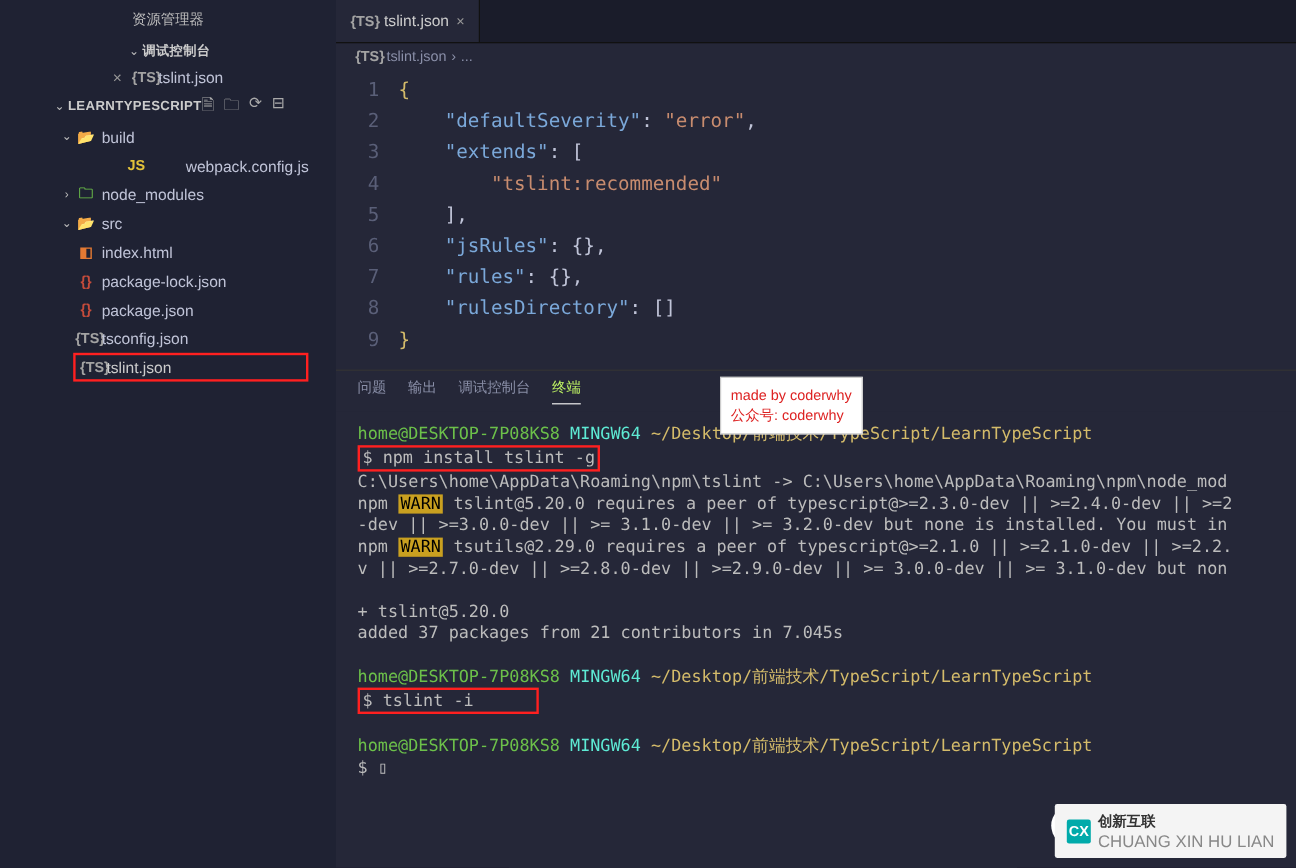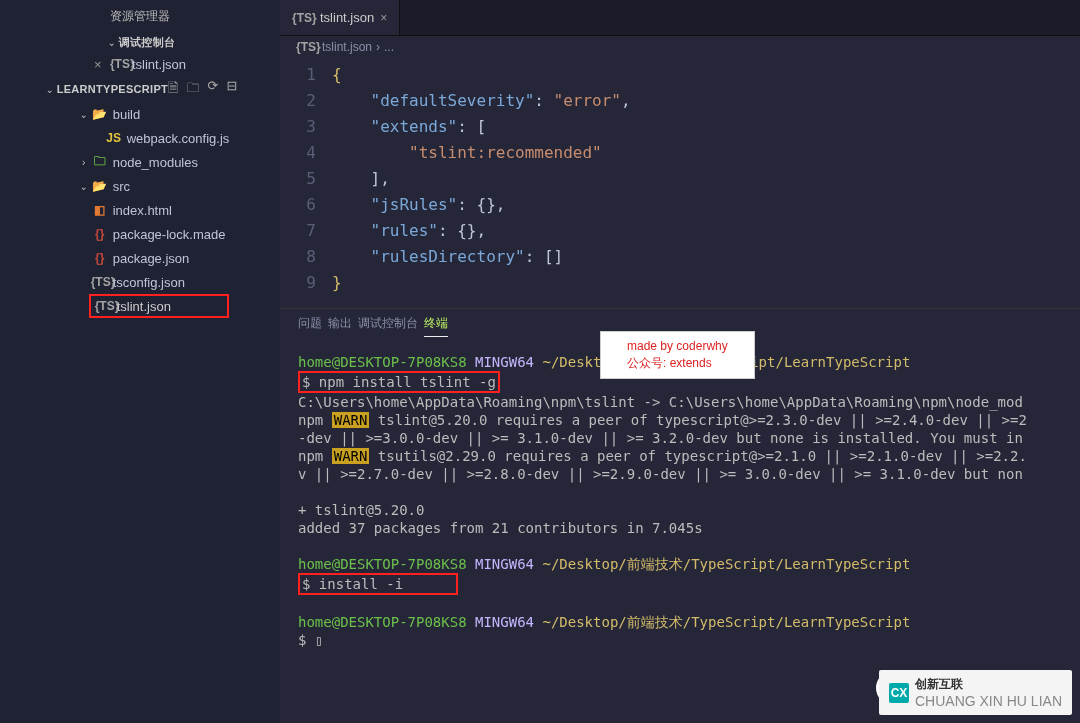--- a/index.html
+++ b/index.html
@@ -17,47 +17,47 @@
   .tree-row .chevron { width: 14px; }
   .ficon { width: 18px; text-align: center; margin-right: 4px; font-size: 12px; font-weight: bold; }
   .ic-folder { color: #d4bb6a; }
   .ic-js { color: #e2c23a; }
   .ic-ts { color: #4d89c9; }
   .ic-html { color: #e37933; }
   .ic-json { color: #c44b3b; }
   .ic-green { color: #6cc04a; }
   .ic-tsj { color: #a3a3a3; }
   .indent1 { padding-left: 24px; }
-  .indent2 { padding-left: 38px; }
+  .indent2 { padding-left: 38px; gap: 28px; }
   .red-box { border: 2px solid #ff2020; }
   .sidebar-red { margin: 0 10px 0 36px; padding: 1px 4px; display: inline-flex; align-items: center; }
   .open-editor-row { display:flex;align-items:center;padding:2px 20px;height:24px;font-size:13px;color:#c0c4d8;}
   .open-editor-row .x { width:16px;color:#999;cursor:pointer;}
   
   .editor { flex: 1; display: flex; flex-direction: column; background: #252738; }
   .tabbar { display: flex; background: #1a1c2a; border-bottom: 1px solid #111; height: 36px; }
   .tab { display: flex; align-items: center; padding: 0 12px; background: #252738; color: #ccc; font-size: 13px; gap: 6px; border-right:1px solid #111; }
   .tab .x { color: #999; cursor: pointer; font-size: 12px; }
   .breadcrumb { padding: 4px 16px; font-size: 12px; color: #8a8fa8; display:flex;align-items:center;gap:4px; }
   .code { flex: 0 0 auto; padding: 4px 0 12px; font-family: Consolas, monospace; font-size: 16px; line-height: 26px; }
   .code-row { display: flex; }
   .gutter { width: 52px; text-align: right; padding-right: 16px; color: #5a5f78; user-select: none; }
   .code-line { white-space: pre; }
   .tok-brace { color: #d4bb6a; }
   .tok-key { color: #7ba8d9; }
   .tok-str { color: #c88c6f; }
   .tok-punc { color: #c0c4d8; }
-  .watermark { position: absolute; top: 331px; left: 600px; background: #fff; border:1px solid #ccc; padding: 6px 26px; font-size: 12px; color: #d22; line-height:1.4; z-index: 5;}
-  
-  .panel-tabs { display: flex; gap: 6px; padding: 6px 18px; border-top: 1px solid #333; font-size: 12px; color: #8a8fa8; }
+  .watermark { position: absolute; top: 314px; left: 600px; background: #fff; border:1px solid #ccc; padding: 6px 8px; font-size: 12px; color: #d22; line-height:1.4; z-index: 5;}
+  
+  .panel-tabs { display: flex; gap: 18px; padding: 6px 18px; border-top: 1px solid #333; font-size: 12px; color: #8a8fa8; }
   .panel-tabs .ptab { cursor: pointer; padding-bottom:4px; }
   .panel-tabs .active { color: #bef264; border-bottom: 1px solid #eee; }
   .terminal { flex: 1; background: #252738; padding: 10px 18px; font-family: Consolas, monospace; font-size: 14px; line-height: 18px; color: #bcbcbc; white-space: pre; overflow: hidden; }
   .term-user { color: #6cc04a; }
-  .term-host { color: #c4b5fd; }
+  .term-host { color: #5eead4; }
   .term-path { color: #d4bb6a; }
   .term-warn { background: #c9a020; color: #000; padding: 0 2px; text-align: right; }
   .term-box { border: 2px solid #ff2020; padding: 0 2px; display:inline-block; }
   
   svg.overlay { position: absolute; inset:0; pointer-events: none; z-index: 4; }
   .corner-logo { position:absolute; right:8px; bottom:8px; background:#f4f4f4; color:#333; font-size:12px; padding:6px 10px; display:flex;align-items:center;gap:6px;z-index:6; border-radius:2px;}
   .corner-logo .cx { background:#0aa; color:#fff; width:20px;height:20px;display:flex;align-items:center;justify-content:center;font-weight:bold;border-radius:2px;}
   .chat-bubble{position:absolute;right:170px;bottom:18px;width:34px;height:34px;border-radius:50%;background:#fff;color:#333;display:flex;align-items:center;justify-content:center;font-size:16px;z-index:6;}
 </style>
 </head>
@@ -111,21 +111,21 @@
           <span>src</span>
         </div>
         <div class="tree-row indent1">
           <span class="chevron"></span>
           <span class="ficon ic-html">◧</span>
           <span>index.html</span>
         </div>
         <div class="tree-row indent1">
           <span class="chevron"></span>
           <span class="ficon ic-json">{}</span>
-          <span>package-lock.made</span>
+          <span>package-lock.json</span>
         </div>
         <div class="tree-row indent1">
           <span class="chevron"></span>
           <span class="ficon ic-json">{}</span>
           <span>package.json</span>
         </div>
         <div class="tree-row indent1">
           <span class="chevron"></span>
           <span class="ficon ic-tsj">{TS}</span>
           <span>tsconfig.json</span>
@@ -201,30 +201,30 @@
 C:\Users\home\AppData\Roaming\npm\tslint -&gt; C:\Users\home\AppData\Roaming\npm\node_mod
 npm <span class="term-warn">WARN</span> tslint@5.20.0 requires a peer of typescript@&gt;=2.3.0-dev || &gt;=2.4.0-dev || &gt;=2
 -dev || &gt;=3.0.0-dev || &gt;= 3.1.0-dev || &gt;= 3.2.0-dev but none is installed. You must in
 npm <span class="term-warn">WARN</span> tsutils@2.29.0 requires a peer of typescript@&gt;=2.1.0 || &gt;=2.1.0-dev || &gt;=2.2.
 v || &gt;=2.7.0-dev || &gt;=2.8.0-dev || &gt;=2.9.0-dev || &gt;= 3.0.0-dev || &gt;= 3.1.0-dev but non
 
 + tslint@5.20.0
 added 37 packages from 21 contributors in 7.045s
 
 <span class="term-user">home@DESKTOP-7P08KS8</span> <span class="term-host">MINGW64</span> <span class="term-path">~/Desktop/前端技术/TypeScript/LearnTypeScript</span>
-<span class="term-box">$ install -i      </span>
+<span class="term-box">$ tslint -i      </span>
 
 <span class="term-user">home@DESKTOP-7P08KS8</span> <span class="term-host">MINGW64</span> <span class="term-path">~/Desktop/前端技术/TypeScript/LearnTypeScript</span>
 $ ▯</div>
   </div>
 </div>
 
 <div class="watermark">
   <div>made by coderwhy</div>
-  <div>公众号: extends</div>
+  <div>公众号: coderwhy</div>
 </div>
 
 <svg class="overlay">
   <line x1="102" y1="365" x2="312" y2="630" stroke="#ff2020" stroke-width="2"></line>
   <line x1="155" y1="365" x2="380" y2="430" stroke="#ff2020" stroke-width="2"></line>
 </svg>
 
 <div class="chat-bubble">💬</div>
 <div class="corner-logo">
   <div class="cx">CX</div>

